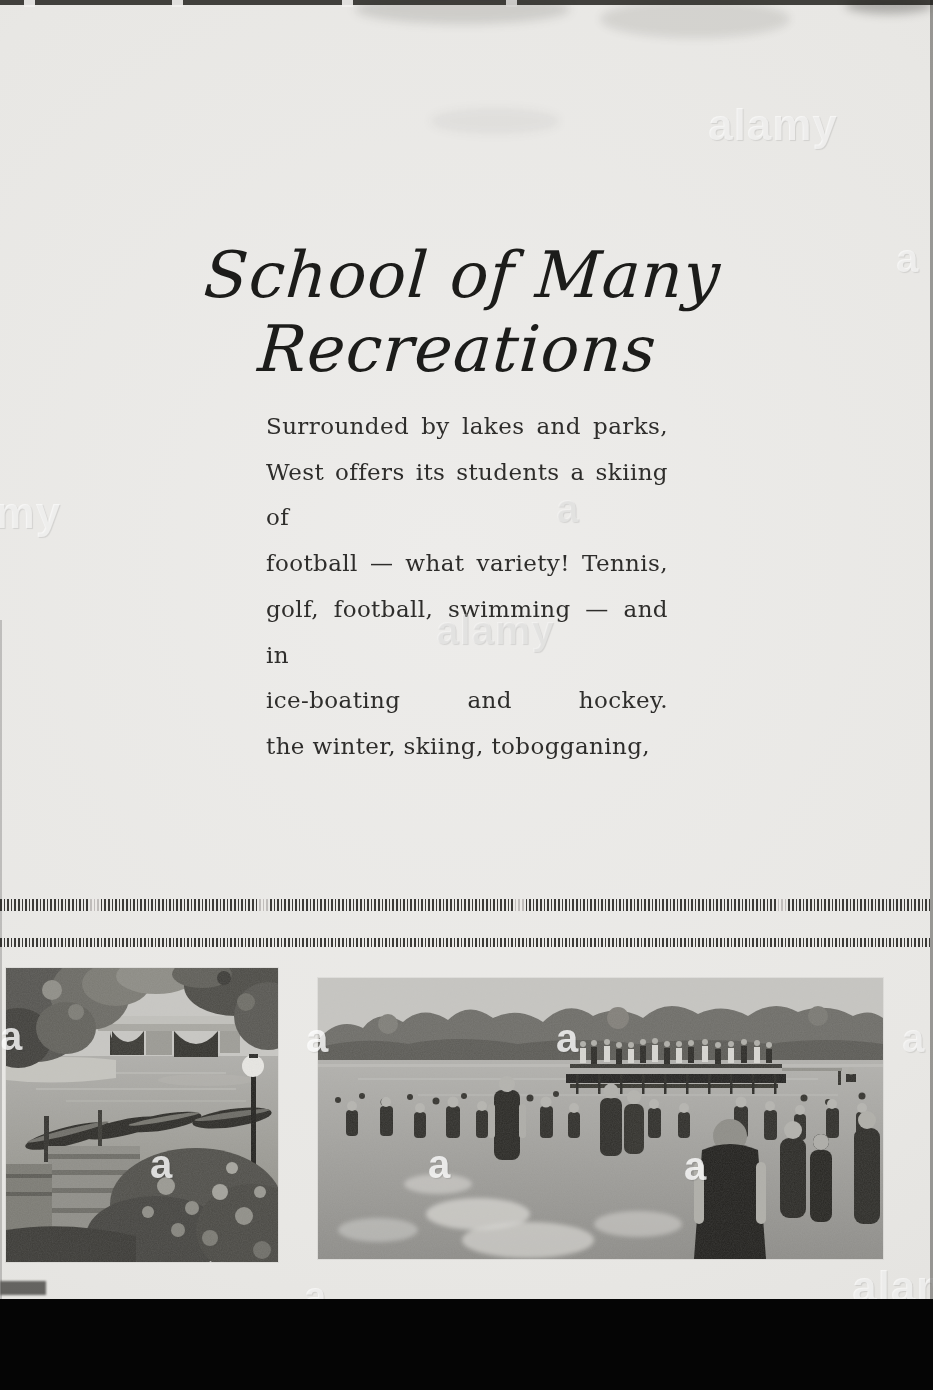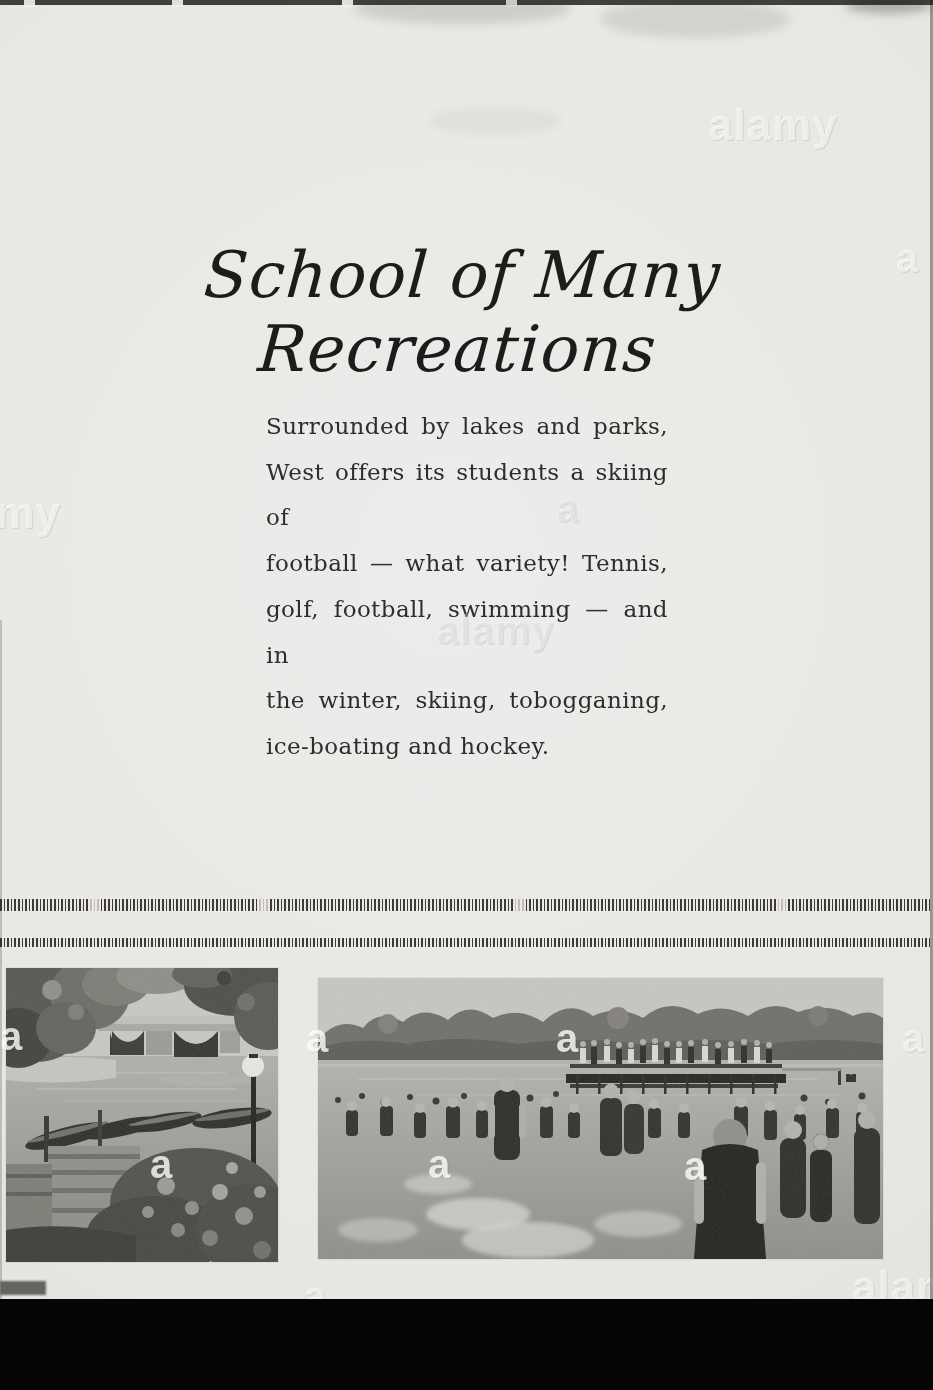--- a/index.html
+++ b/index.html
@@ -52,22 +52,22 @@
 
 <div class="stage">
 
   <h1 class="title">School of Many Recreations</h1>
 
   <div class="paragraph">
     <div class="bodyline">Surrounded by lakes and parks,</div>
     <div class="bodyline">West offers its students a skiing of</div>
     <div class="bodyline">football — what variety! Tennis,</div>
     <div class="bodyline">golf, football, swimming — and in</div>
+    <div class="bodyline">ice-boating and hockey.</div>
     <div class="bodyline">the winter, skiing, tobogganing,</div>
-    <div class="bodyline">ice-boating and hockey.</div>
   </div>
 
   <div class="rule rule-top"></div>
   <div class="rule rule-bottom"></div>
   <div class="rule-gap" style="left:90px"></div>
   <div class="rule-gap" style="left:258px"></div>
   <div class="rule-gap" style="left:514px"></div>
   <div class="rule-gap" style="left:776px"></div>
 
   <figure class="photo photo-left" style="margin:0;">

